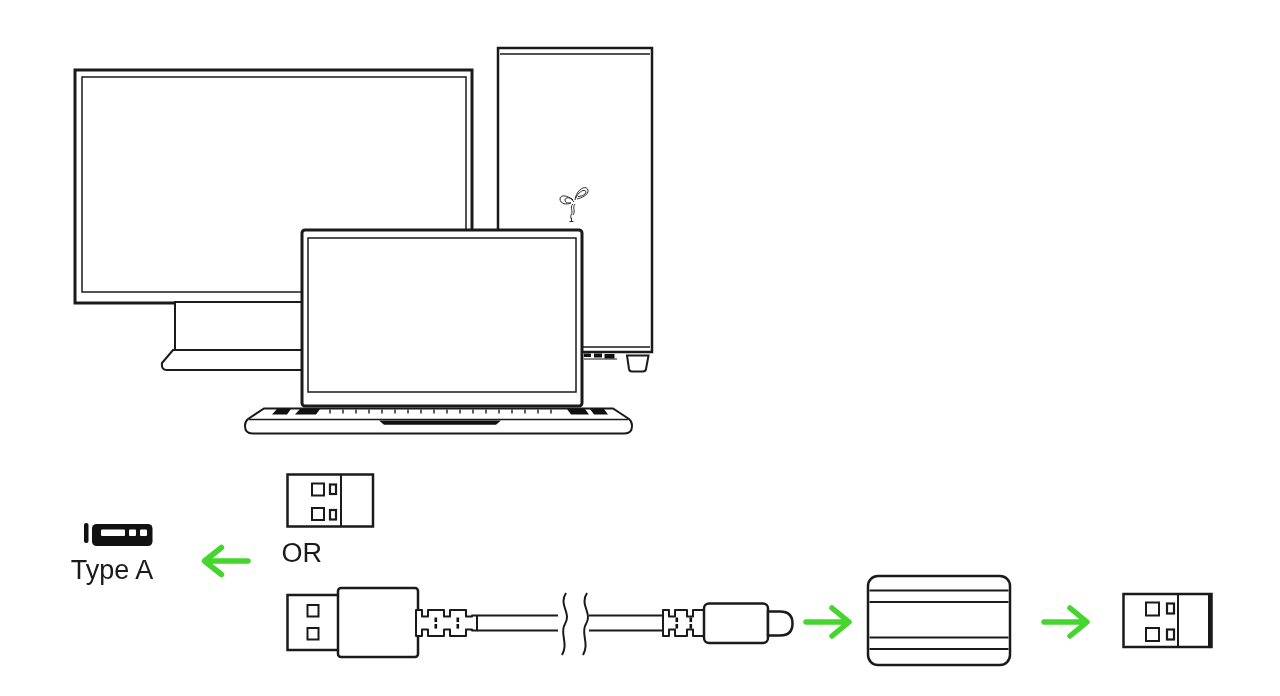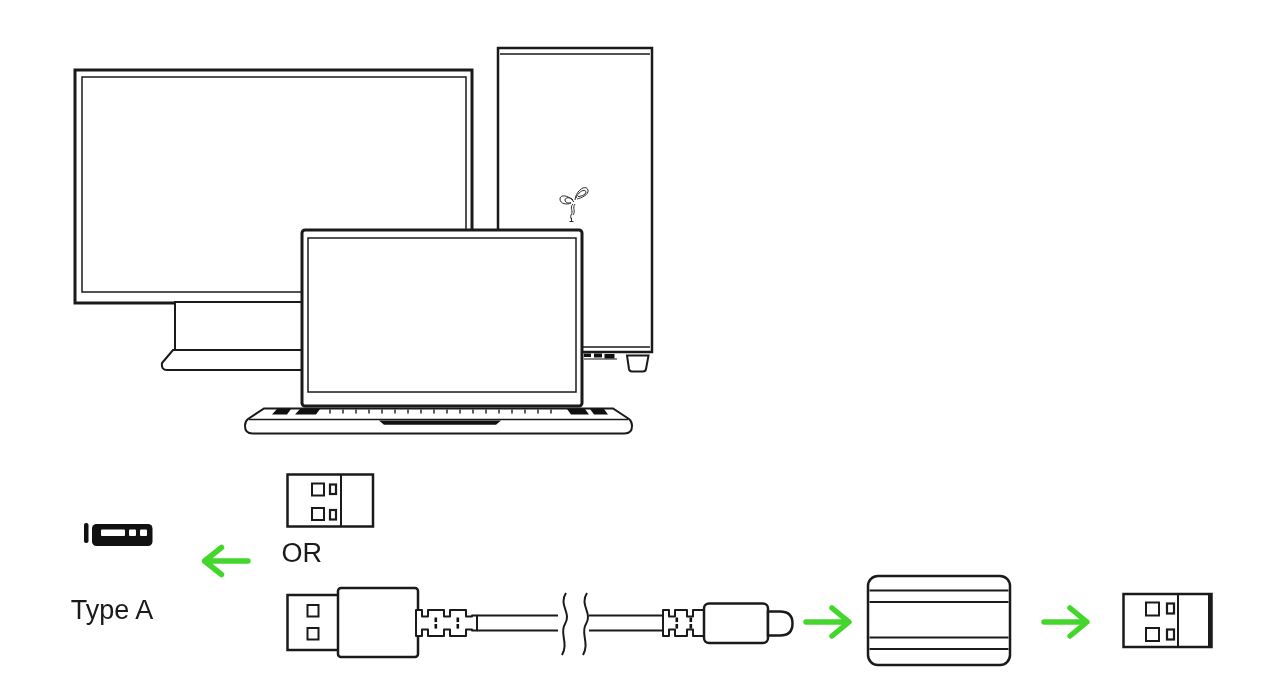--- a/index.html
+++ b/index.html
@@ -5,21 +5,21 @@
   html,body{margin:0;padding:0;background:#fff;}
   .canvas{
     position:relative;width:1280px;height:696px;background:#fff;overflow:hidden;
     font-family:"Liberation Sans",sans-serif;
   }
   .art{position:absolute;left:0;top:0;}
   .label{
     position:absolute;color:#1a1a1a;font-size:27px;line-height:30px;
     letter-spacing:0px;white-space:nowrap;
   }
-  .label.type-a{left:62px;top:555px;width:100px;text-align:center;margin-top:40px;}
+  .label.type-a{left:62px;top:555px;width:100px;text-align:center;}
   .label.or{left:278px;top:538px;width:44px;text-align:right;}
 </style>
 </head>
 <body>
 
 <div class="canvas">
   <svg class="art" width="1280" height="696" viewBox="0 0 1280 696">
 
     <g stroke="#1a1a1a" fill="#ffffff">
       <rect x="75" y="70" width="397" height="233" stroke-width="3"></rect>

